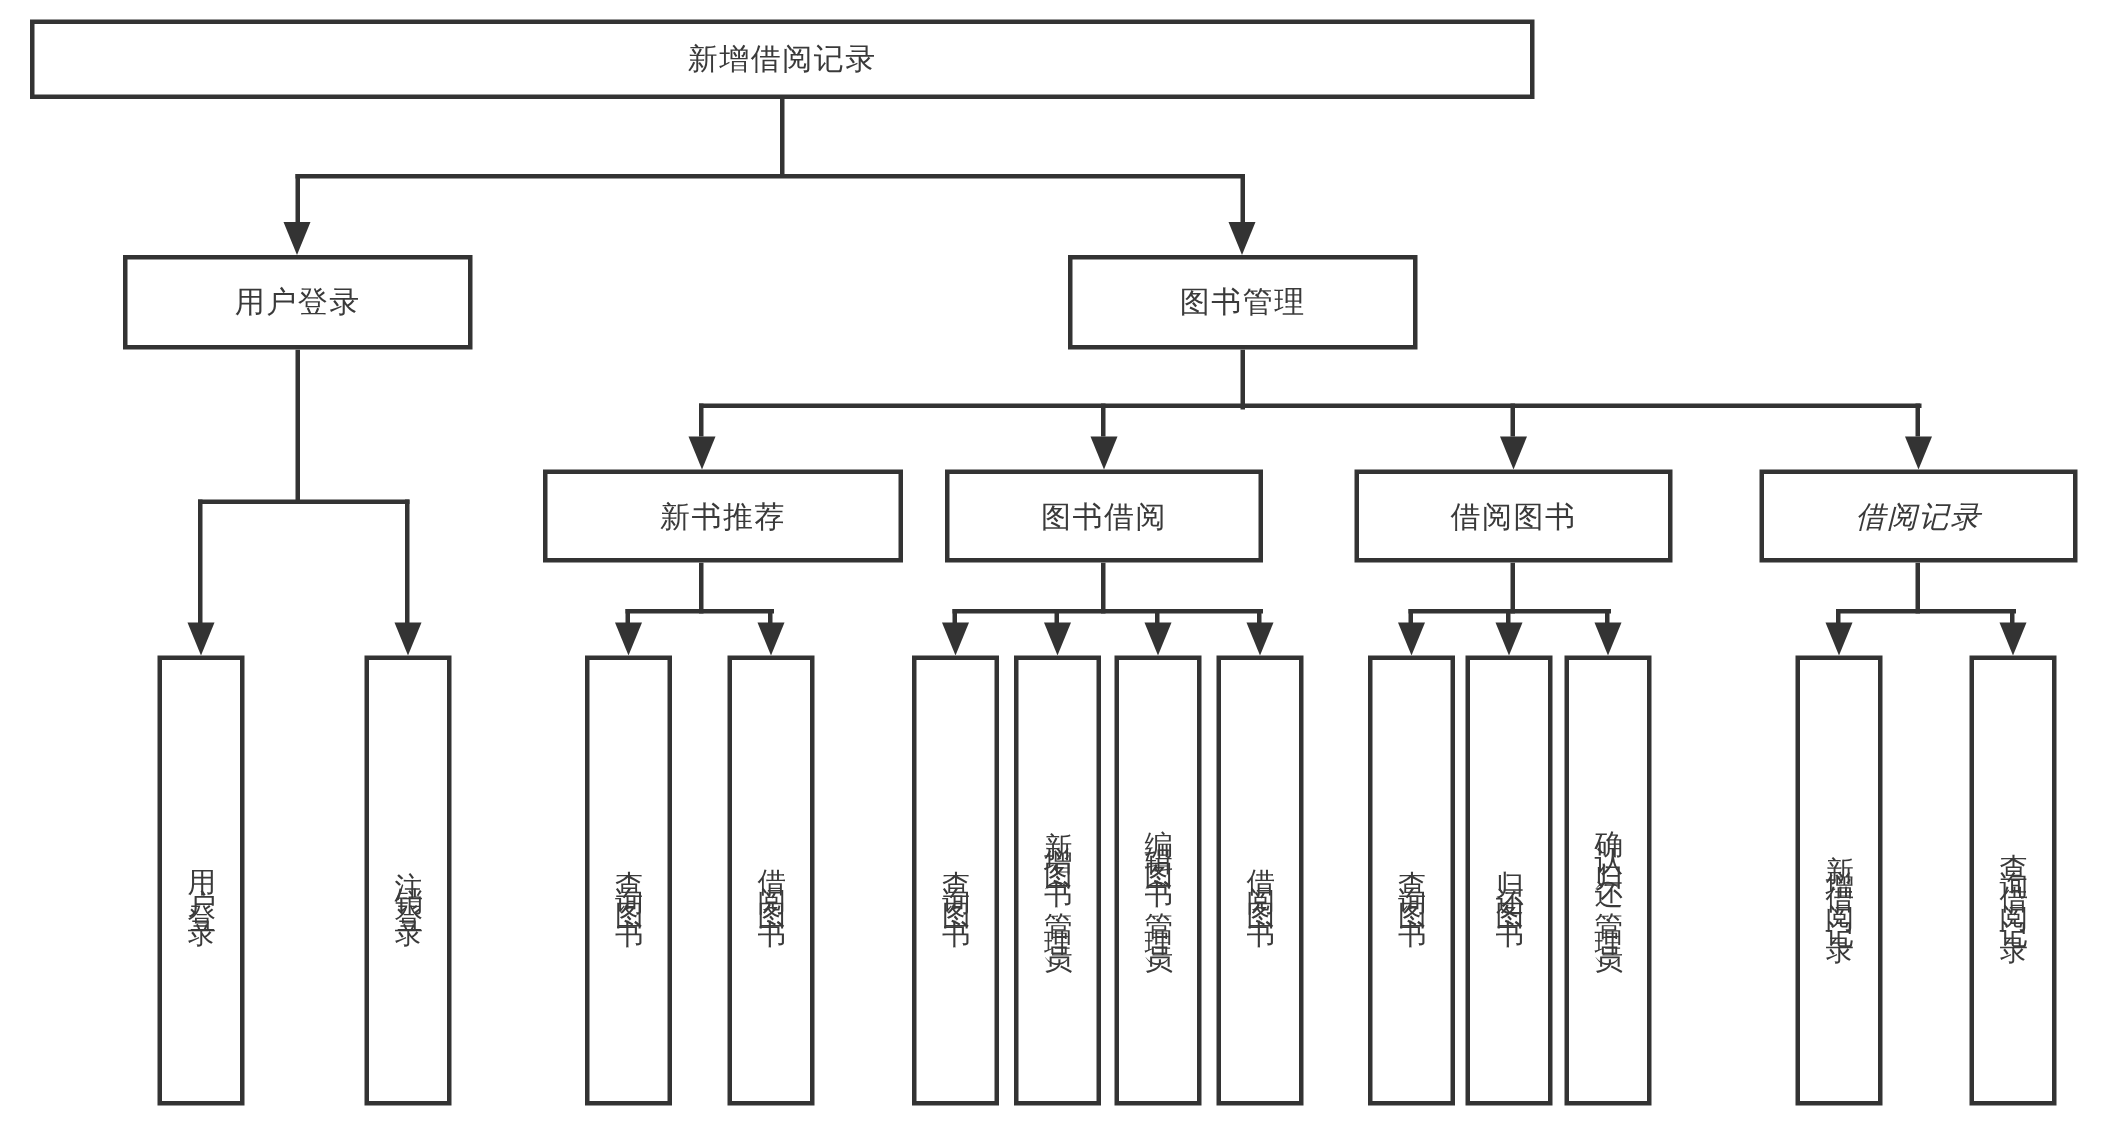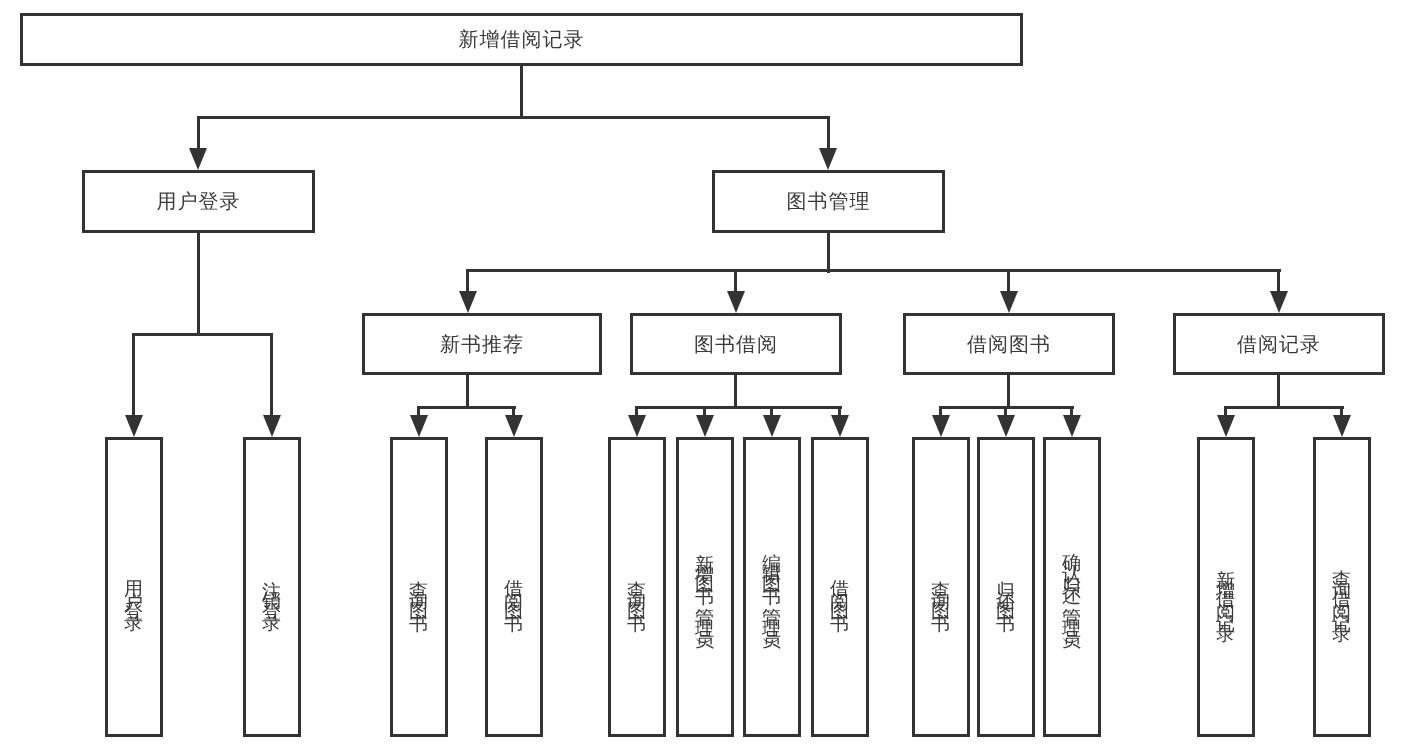--- a/index.html
+++ b/index.html
@@ -97,21 +97,21 @@
 
   <div class="node" style="left:362px; top:313px; width:240px; height:62px;">
     <span>新书推荐</span>
   </div>
   <div class="node" style="left:630px; top:313px; width:212px; height:62px;">
     <span>图书借阅</span>
   </div>
   <div class="node" style="left:903px; top:313px; width:212px; height:62px;">
     <span>借阅图书</span>
   </div>
-  <div class="node" style="left:1173px; top:313px; width:212px; height:62px;">
+  <div class="node" style="left:1173px; top:313px; width:212px; height:62px;font-style:italic;">
     <span>借阅记录</span>
   </div>
 
   <div class="vline" style="left:466px; top:375px; height:34px;"></div>
   <div class="hline" style="left:417px; top:406px; width:99px;"></div>
   <div class="vline" style="left:417px; top:406px; height:11px;"></div>
   <div class="arr" style="left:410px; top:415px;"></div>
   <div class="vline" style="left:512px; top:406px; height:11px;"></div>
   <div class="arr" style="left:505px; top:415px;"></div>
 

